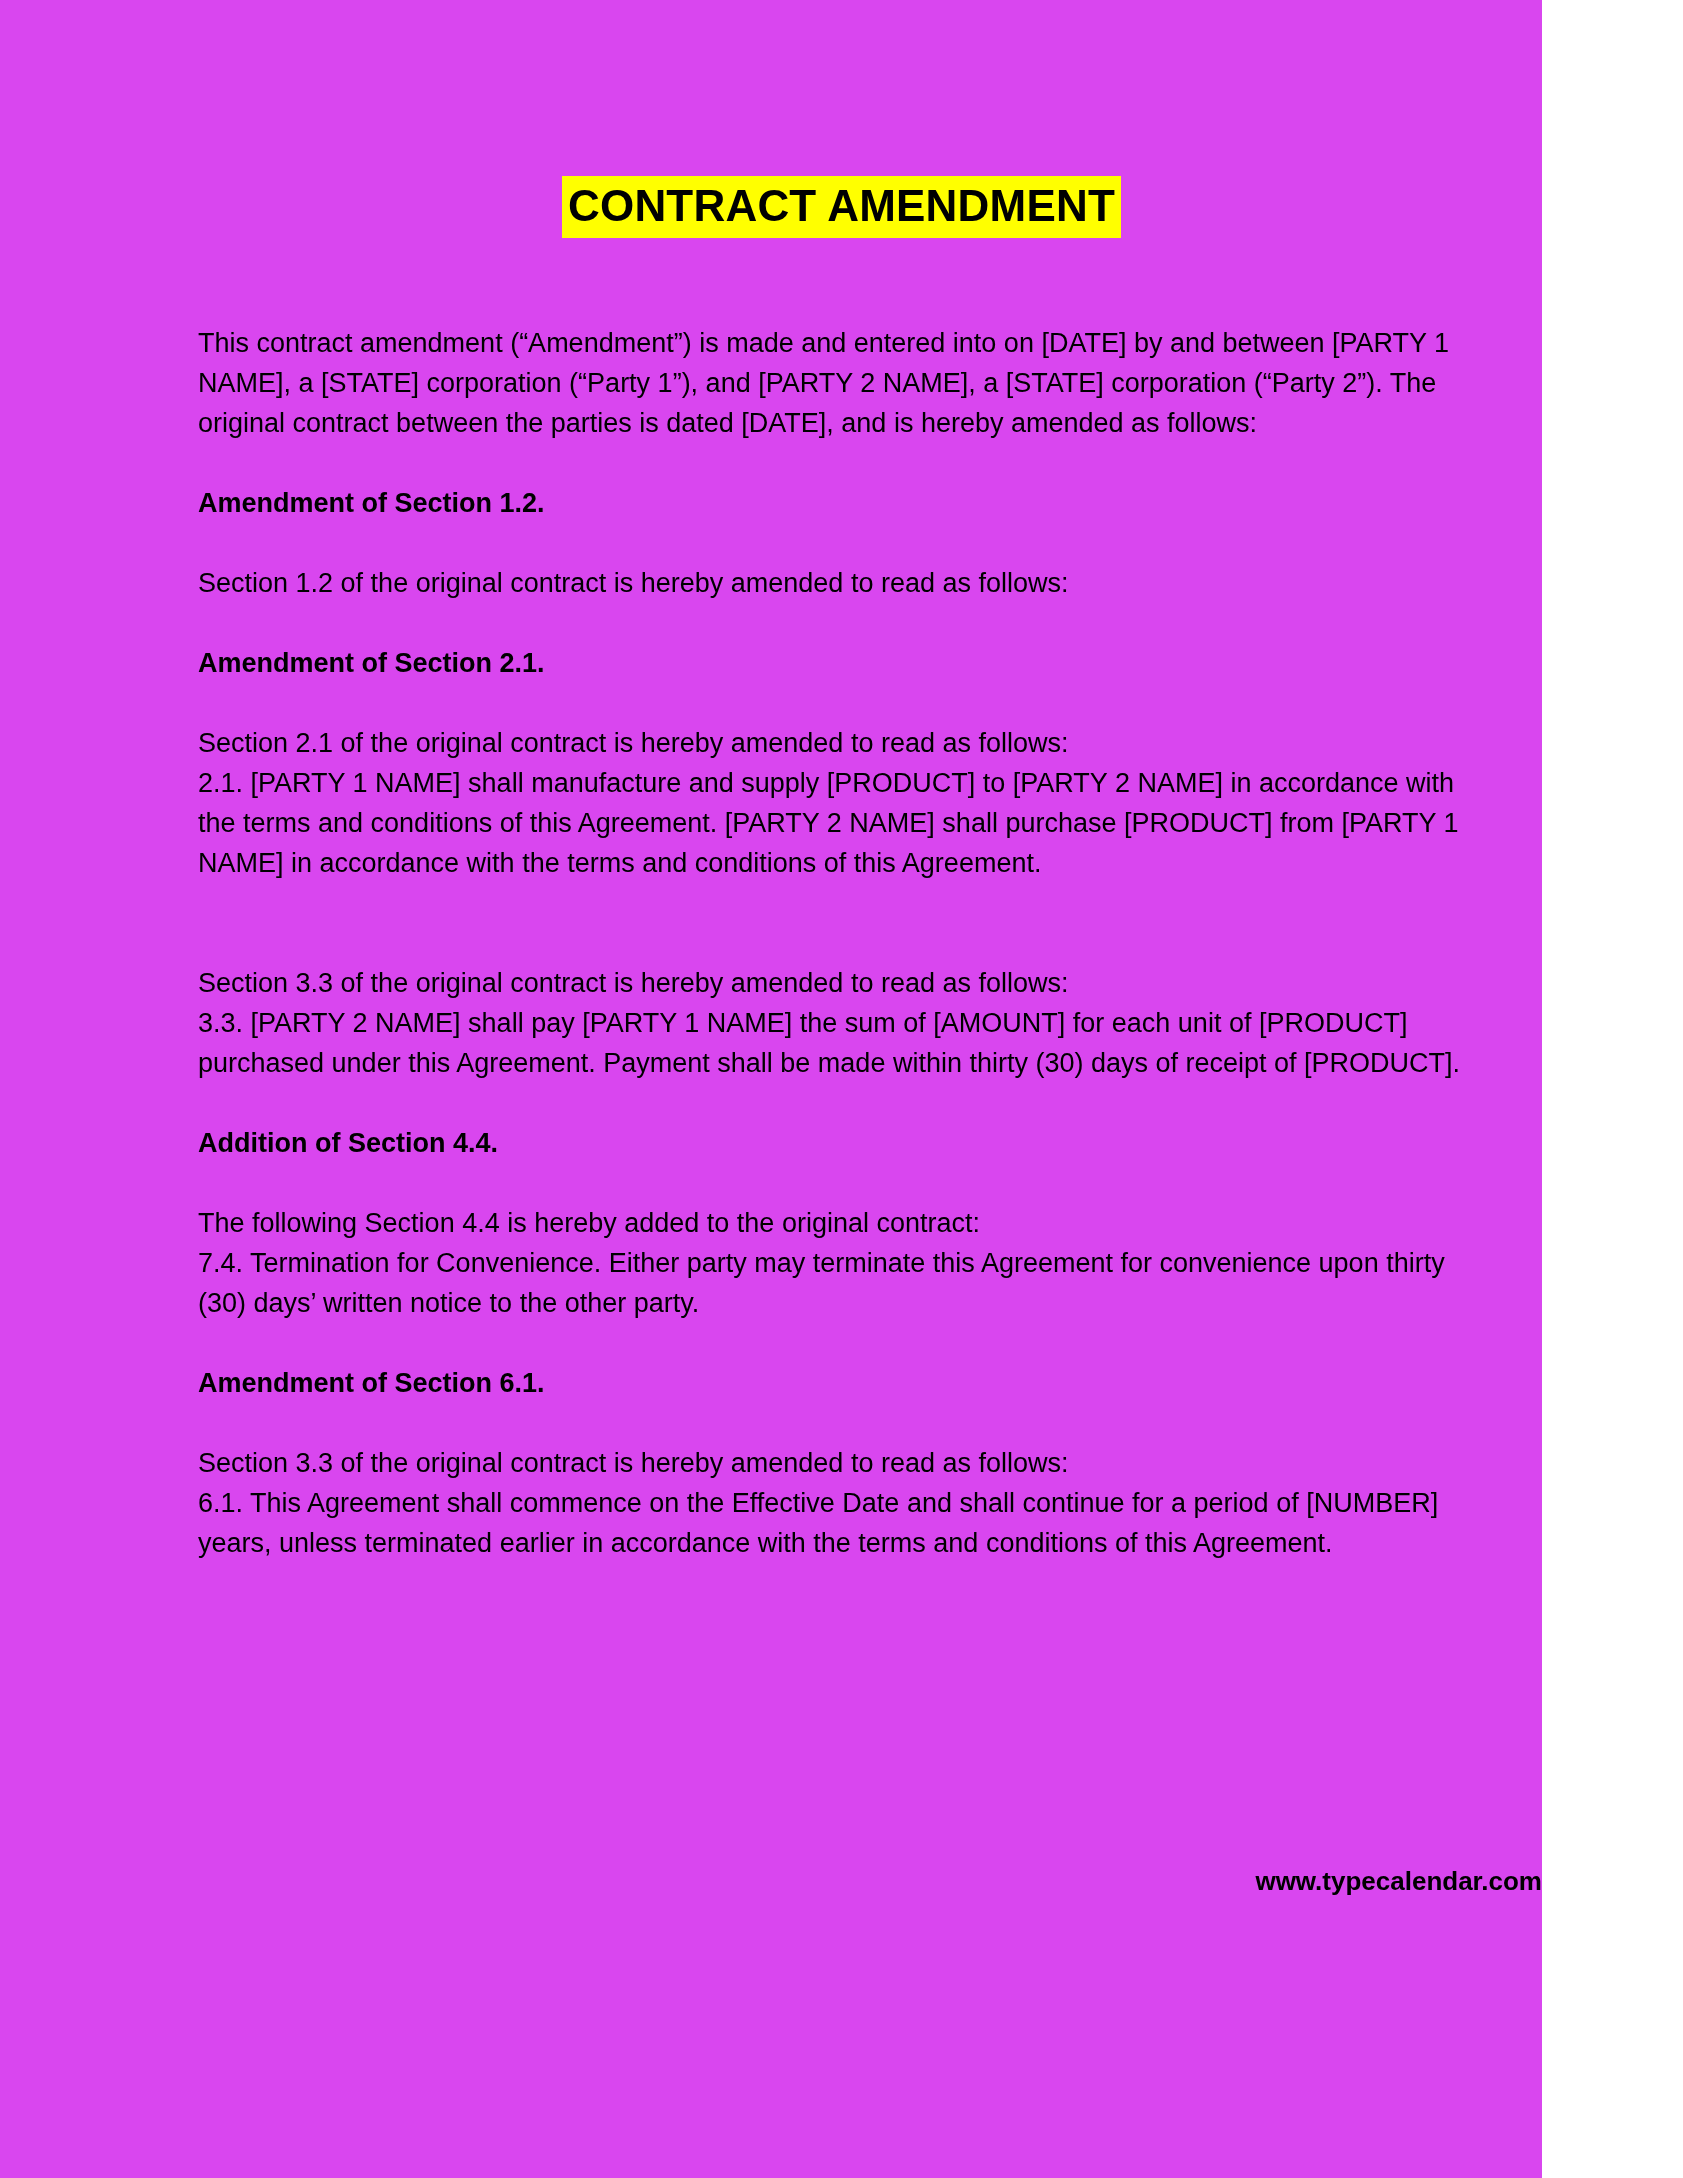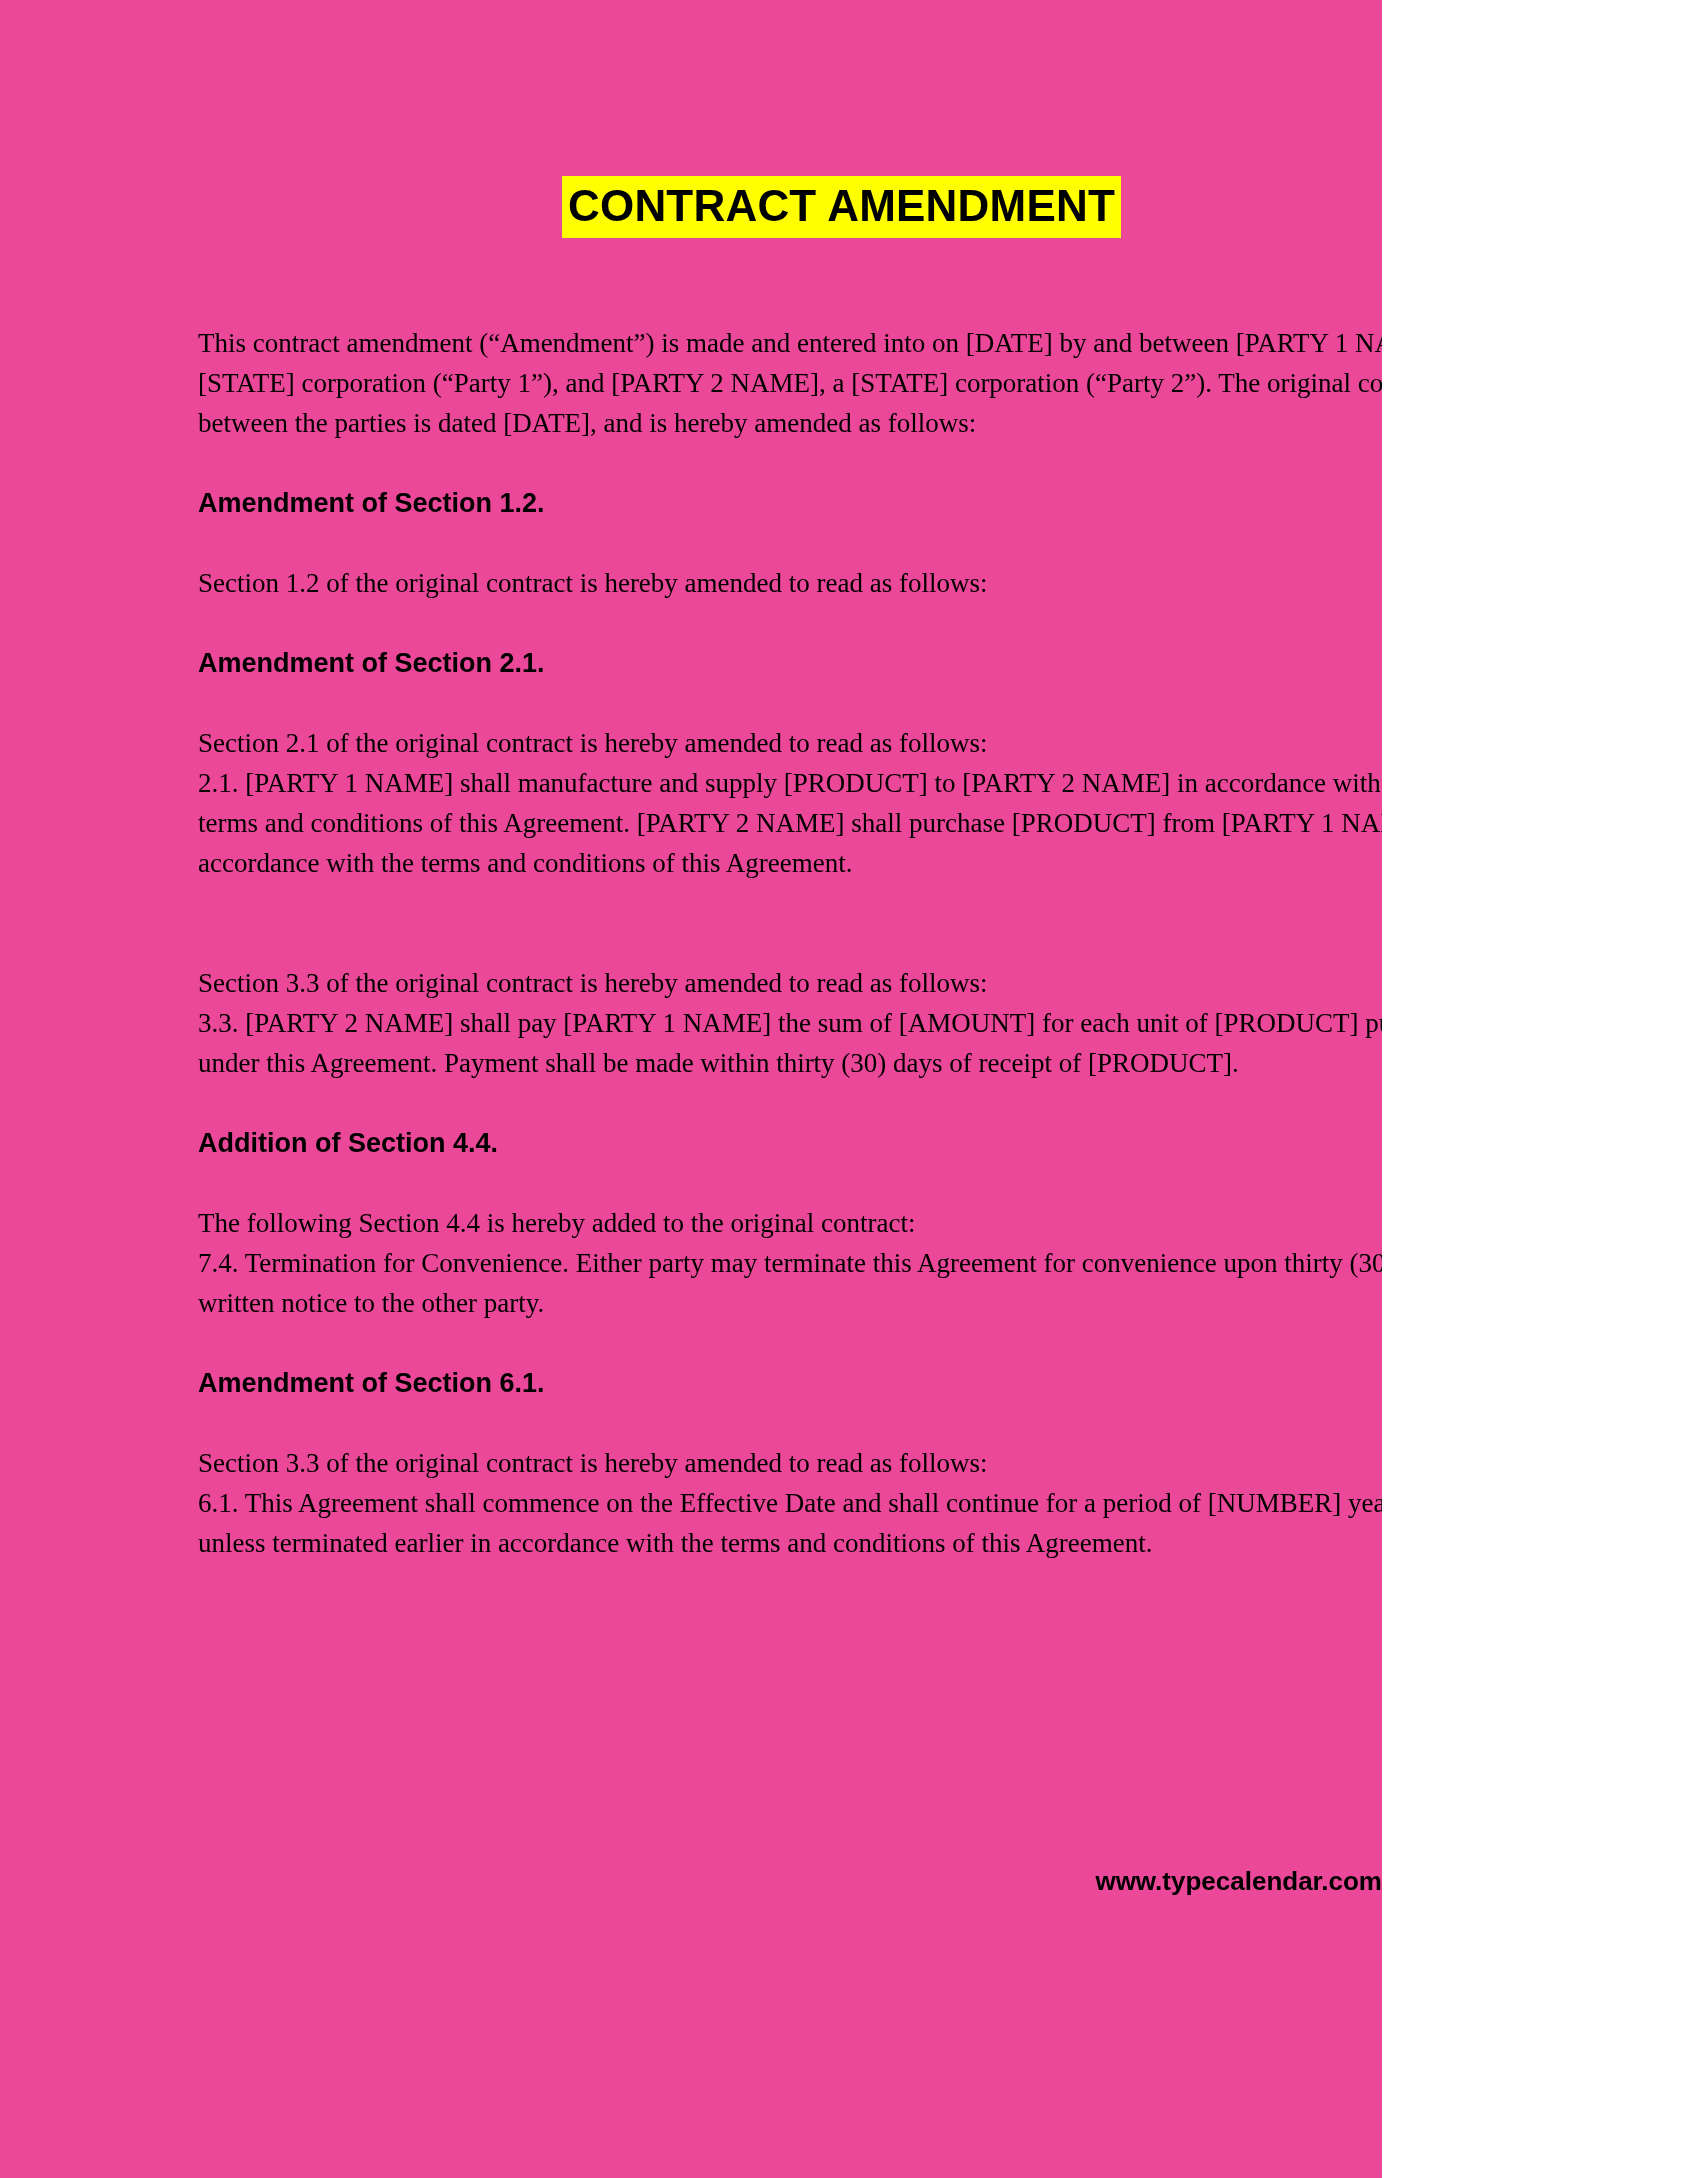--- a/index.html
+++ b/index.html
@@ -2,23 +2,23 @@
 <html><head>
 <meta charset="utf-8">
 <style>
   html, body {
     margin: 0;
     padding: 0;
     background: #ffffff;
   }
   .page {
     position: relative;
-    width: 1382px;
+    width: 1542px;
     height: 2178px;
-    background: #ec4899;
+    background: #d946ef;
     font-family: "Liberation Sans", sans-serif;
     color: #000000;
     box-sizing: border-box;
     overflow: hidden;
   }
   .content {
     position: absolute;
     left: 198px;
     top: 0;
     width: 1287px;
@@ -39,21 +39,20 @@
   }
   .body-block {
     margin-top: 85px;
   }
   p.para {
     margin: 0;
     font-size: 27px;
     line-height: 40px;
     color: #000000;
     font-weight: normal;
-    font-family: Liberation Serif, serif;
   }
   p.para + p.para {
     margin-top: 0;
   }
   .gap-lg {
     height: 40px;
   }
   .gap-md {
     height: 40px;
   }

